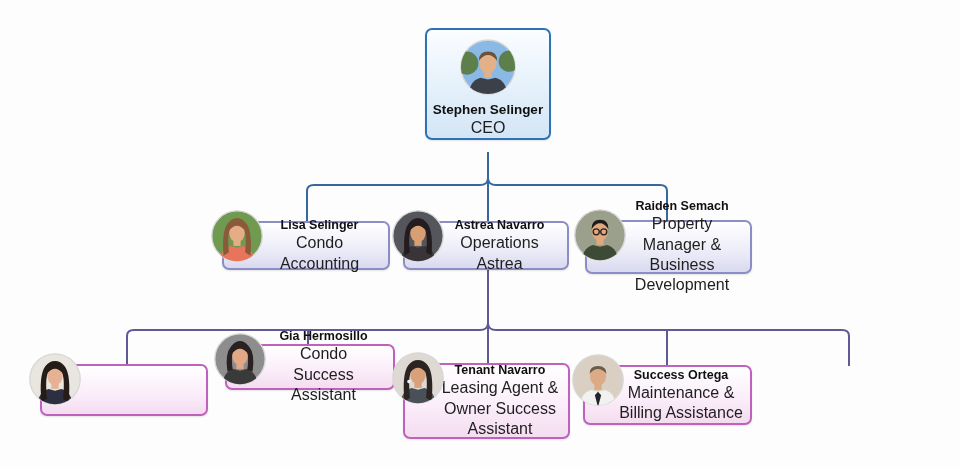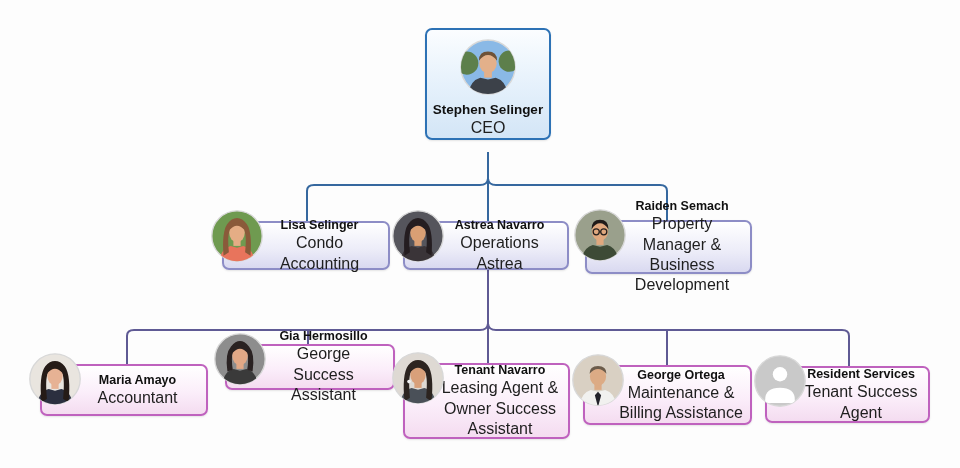--- a/index.html
+++ b/index.html
@@ -171,24 +171,20 @@
         <circle cx="30" cy="30" r="28" stroke="#d8d8d8" stroke-width="1.5" fill="#e9e5df"></circle>
         <g clip-path="url(#c5)">
           <rect x="26" y="31" width="8" height="10" fill="#e6b294"></rect>
           <path d="M10,60 Q12,43 23,41 L30,43 L37,41 Q48,43 50,60 Z" fill="#2b2f3f"></path>
           <path d="M15,56 Q12,26 19,16 Q24,10 30,10 Q36,10 41,16 Q48,26 45,56 L39,52 Q41,30 38,24 L22,24 Q19,30 21,52 Z" fill="#251b17"></path>
           <ellipse cx="30" cy="26.5" rx="8.6" ry="10.3" fill="#e6b294"></ellipse>
           <path d="M21.2,24 Q21.5,15 30,15 Q38.5,15 38.8,24 Q34.5,18.6 30,18.6 Q25.5,18.6 21.2,24 Z" fill="#251b17"></path>
         </g>
       </svg>
     </div>
-    <div class="txt">
-      <div class="name">Maria Amayo</div>
-      <div class="title">Accountant</div>
-    </div>
   </div>
 
   <div class="node lvl3" style="left:225px; top:344px; width:170px; height:46px;">
     <div class="avatar">
       <svg viewBox="0 0 60 60">
         <defs>
             <clipPath id="c6">
               <circle cx="30" cy="30" r="28"></circle>
             </clipPath>
           </defs>
@@ -197,21 +193,21 @@
           <rect x="26" y="31" width="8" height="10" fill="#e2a886"></rect>
           <path d="M10,60 Q12,43 23,41 L30,43 L37,41 Q48,43 50,60 Z" fill="#3a3a3a"></path>
           <path d="M16,44 Q13,24 20,16 Q25,10 30,10 Q35,10 40,16 Q47,24 44,44 L38,42 Q40,30 38,24 L22,24 Q20,30 22,42 Z" fill="#2a2222"></path>
           <ellipse cx="30" cy="26.5" rx="8.6" ry="10.3" fill="#e2a886"></ellipse>
           <path d="M21.2,24 Q21.5,15 30,15 Q38.5,15 38.8,24 Q34.5,18.6 30,18.6 Q25.5,18.6 21.2,24 Z" fill="#2a2222"></path>
         </g>
       </svg>
     </div>
     <div class="txt">
       <div class="name">Gia Hermosillo</div>
-      <div class="title">George
+      <div class="title">Condo
 Success Assistant</div>
     </div>
   </div>
 
   <div class="node lvl3" style="left:403px; top:363px; width:167px; height:76px;">
     <div class="avatar">
       <svg viewBox="0 0 60 60">
         <defs>
             <clipPath id="c7">
               <circle cx="30" cy="30" r="28"></circle>
@@ -248,41 +244,20 @@
         <g clip-path="url(#c8)">
           <rect x="26" y="31" width="8" height="10" fill="#dcab85"></rect>
           <path d="M9,60 Q11,44 22,41 L30,43 L38,41 Q49,44 51,60 Z" fill="#f1f1ef"></path>
           <path d="M30,43 l3.5,4 -3.5,13 -3.5,-13 z" fill="#23232b"></path>
           <ellipse cx="30" cy="26" rx="9" ry="10.5" fill="#dcab85"></ellipse>
           <path d="M20.6,23 Q20.6,14.5 30,14.5 Q39.4,14.5 39.4,23 Q35,17.8 30,17.8 Q25,17.8 20.6,23 Z" fill="#6b5b4a"></path>
         </g>
       </svg>
     </div>
     <div class="txt">
-      <div class="name">George Ortega</div>
+      <div class="name">Success Ortega</div>
       <div class="title">Maintenance &amp;
 Billing Assistance</div>
     </div>
   </div>
 
-  <div class="node lvl3" style="left:765px; top:366px; width:165px; height:57px;">
-    <div class="avatar">
-      <svg viewBox="0 0 60 60">
-        <defs>
-            <clipPath id="c9">
-              <circle cx="30" cy="30" r="28"></circle>
-            </clipPath>
-          </defs>
-        <circle cx="30" cy="30" r="28" stroke="#d8d8d8" stroke-width="1.5" fill="#c9c9c9"></circle>
-        <g clip-path="url(#c9)">
-          <circle cx="30" cy="22.5" r="8" fill="#ffffff"></circle>
-          <path d="M13.5,51 Q13.5,37.5 30,37.5 Q46.5,37.5 46.5,51 Q46.5,54.5 43,54.5 L17,54.5 Q13.5,54.5 13.5,51 Z" fill="#ffffff"></path>
-        </g>
-      </svg>
-    </div>
-    <div class="txt">
-      <div class="name">Resident Services</div>
-      <div class="title">Tenant Success
-Agent</div>
-    </div>
-  </div>
 
 </div>
 
 </body></html>

